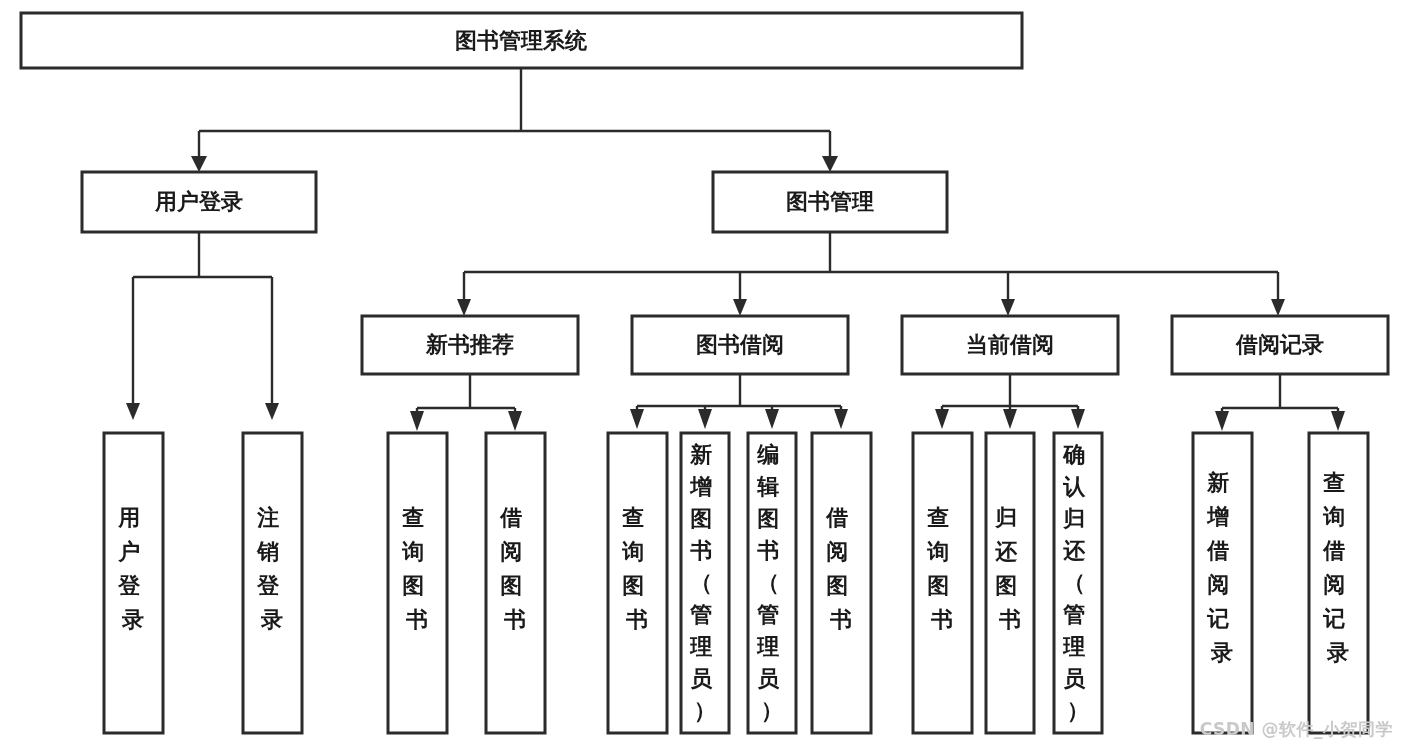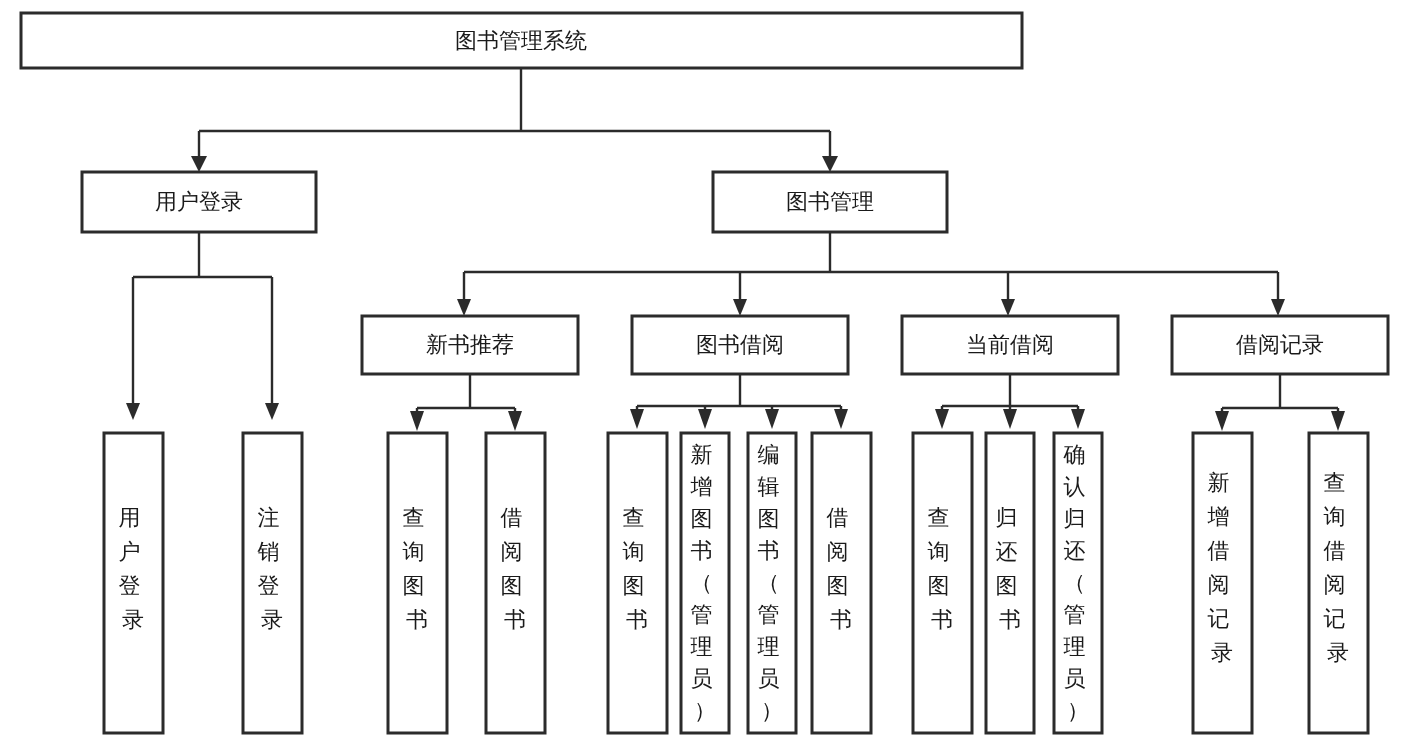--- a/index.html
+++ b/index.html
@@ -11,20 +11,21 @@
     width: 1405px;
     height: 747px;
     font-family: "DejaVu Sans", "Liberation Sans", sans-serif;
     overflow: hidden;
   }
   #diagram-root {
     position: relative;
     width: 1405px;
     height: 747px;
     background: #ffffff;
+    font-weight: bold;
   }
   svg#tree-svg {
     position: absolute;
     left: 0;
     top: 0;
     width: 1405px;
     height: 747px;
     display: block;
   }
   .node-box {
@@ -326,14 +327,15 @@
         <tspan x="1338" dy="34">询</tspan>
         <tspan x="1338" dy="34">借</tspan>
         <tspan x="1338" dy="34">阅</tspan>
         <tspan x="1338" dy="34">记</tspan>
         <tspan x="1338" dy="34">录</tspan>
       </text>
     </g>
 
   </svg>
 
+  <div class="watermark">CSDN @软件_小贺同学</div>
 
 </div>
 
 </body></html>

